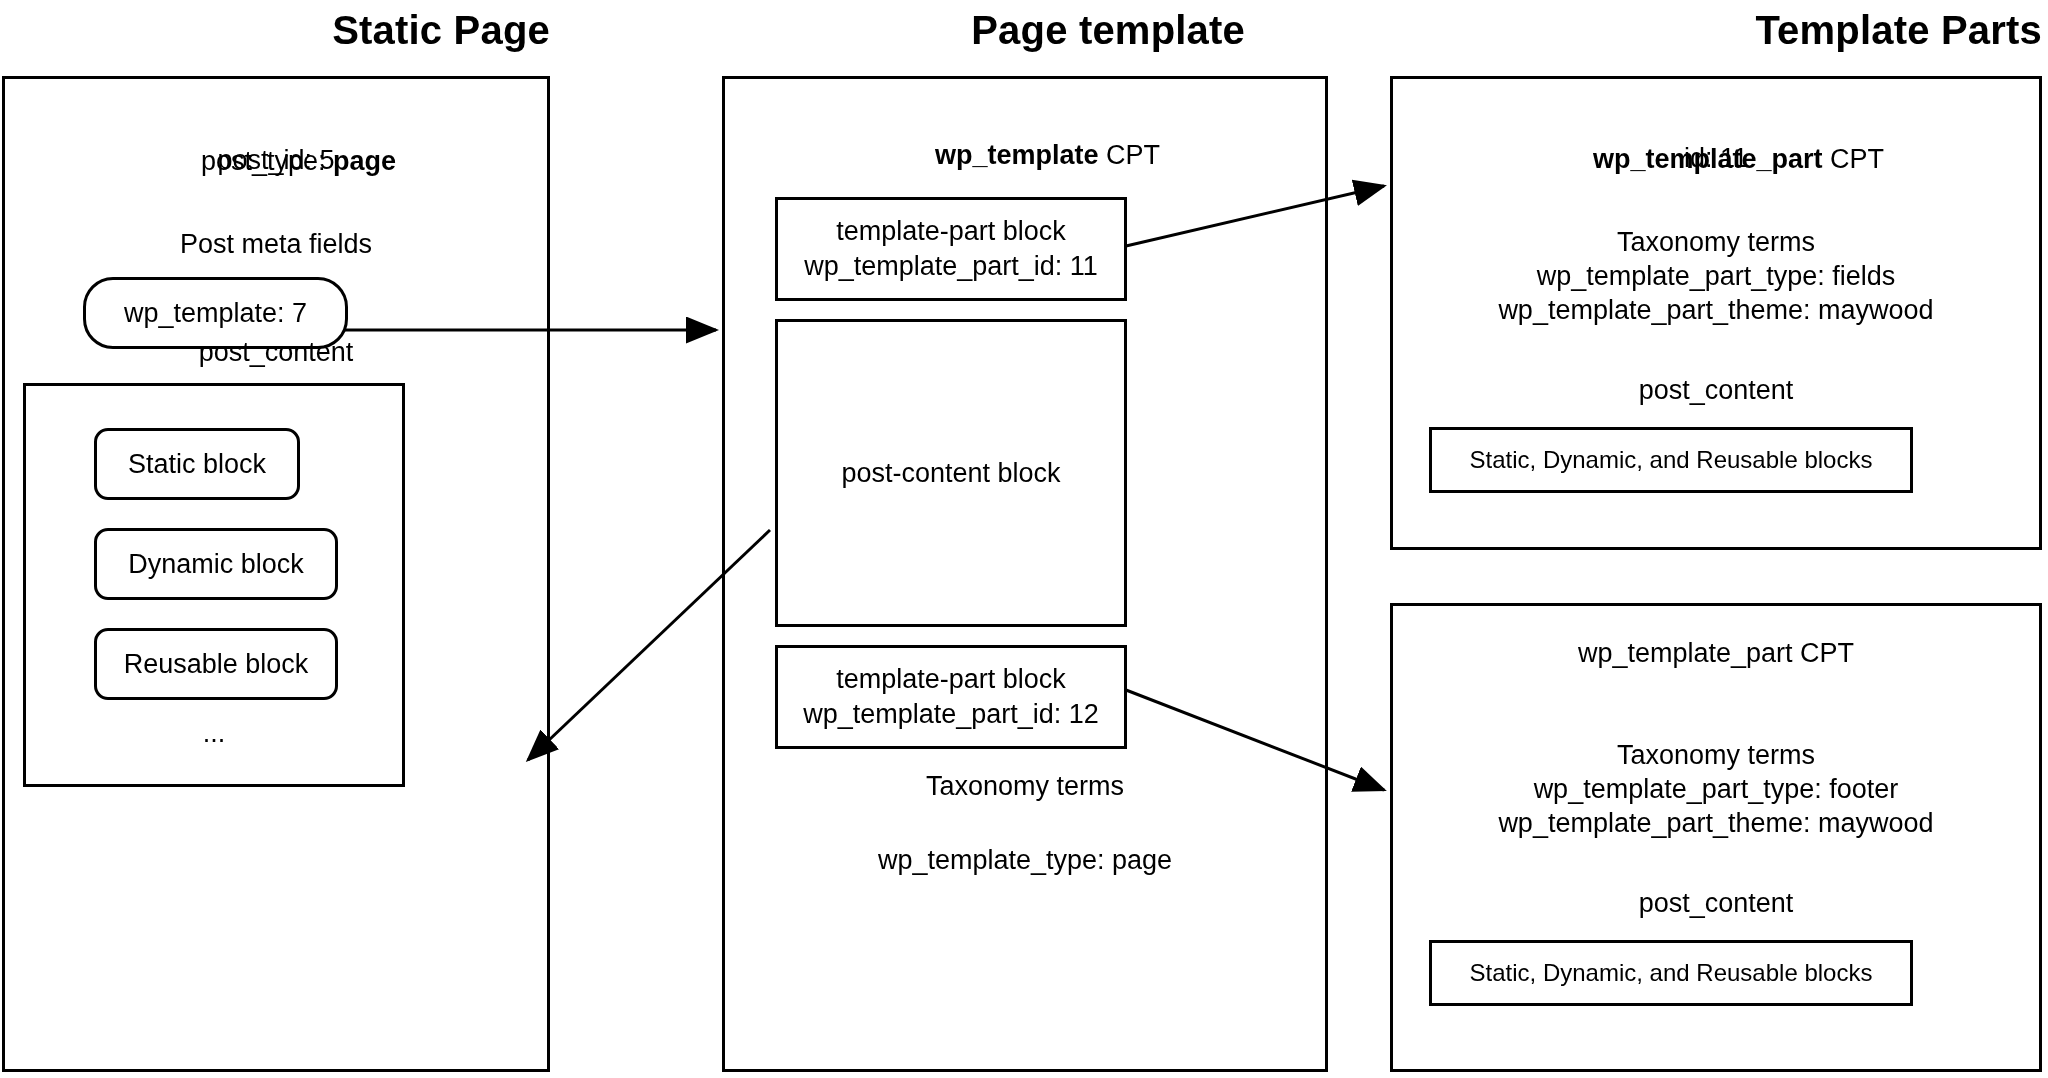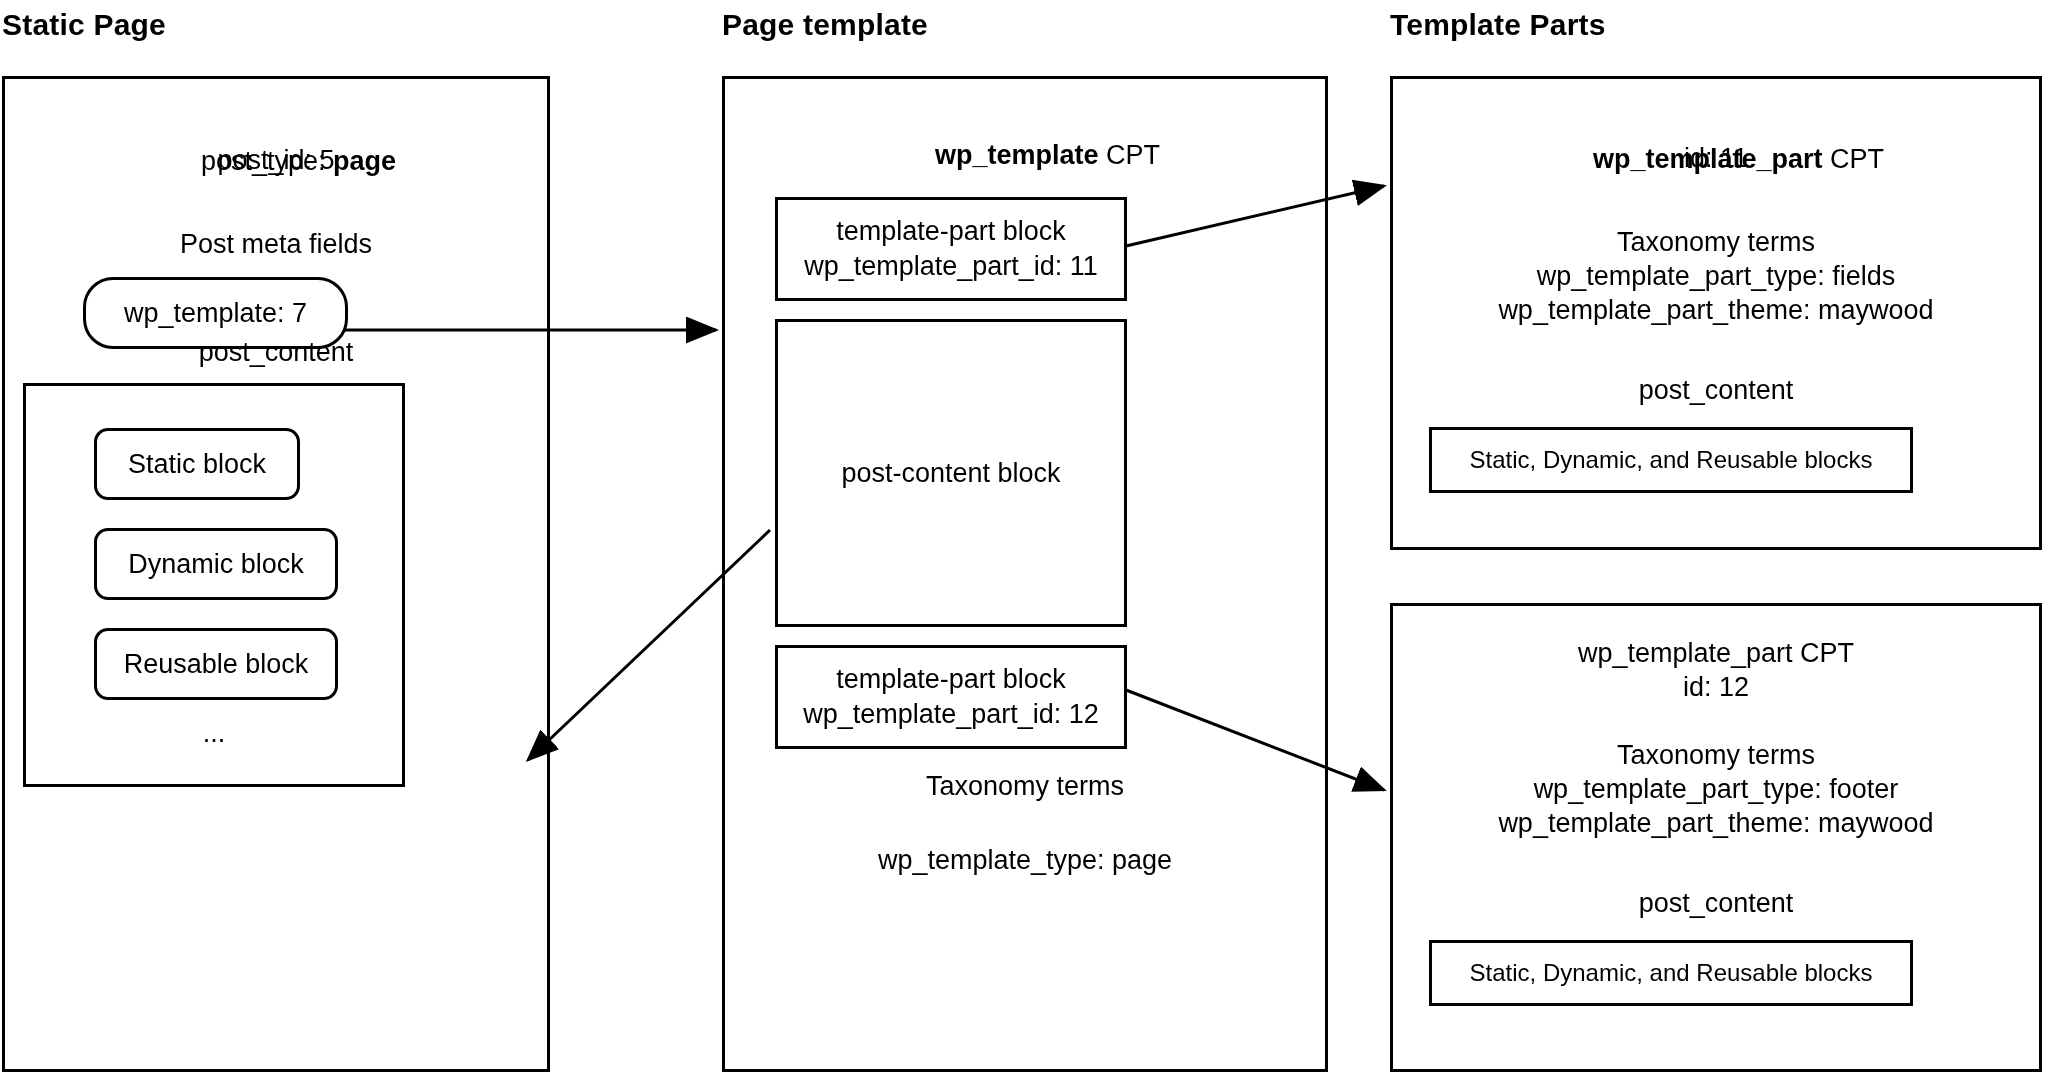--- a/index.html
+++ b/index.html
@@ -16,23 +16,23 @@
     position: relative;
     width: 2048px;
     height: 1078px;
     background: #ffffff;
     overflow: hidden;
   }
 
   
   .col-title {
     position: absolute;
-    font-size: 30px;
+    font-size: 40px;
     font-weight: bold;
-    text-align: left;
+    text-align: right;
     letter-spacing: 0.2px;
     white-space: nowrap;
   }
 
   
   .box {
     position: absolute;
     box-sizing: border-box;
     border: 3px solid #000000;
     background: #ffffff;
@@ -165,21 +165,20 @@
     <div class="txt centered" style="top:294px;">post_content</div>
 
     <div class="inner-box" style="left:36px; top:348px; width:484px; height:66px;">
       <span class="boxlabel boxlabel-lg">Static, Dynamic, and Reusable blocks</span>
     </div>
   </div>
 
   <div class="box" style="left:1390px; top:603px; width:652px; height:469px;">
 
     <div class="txt centered" style="top:30px;">wp_template_part CPT</div>
-    <div class="txt centered" style="top:64px;">id: 12</div>
 
     <div class="txt centered" style="top:132px;">Taxonomy terms</div>
     <div class="txt centered" style="top:166px;">wp_template_part_type: footer</div>
     <div class="txt centered" style="top:200px;">wp_template_part_theme: maywood</div>
 
     <div class="txt centered" style="top:280px;">post_content</div>
 
     <div class="inner-box" style="left:36px; top:334px; width:484px; height:66px;">
       <span class="boxlabel boxlabel-lg">Static, Dynamic, and Reusable blocks</span>
     </div>

